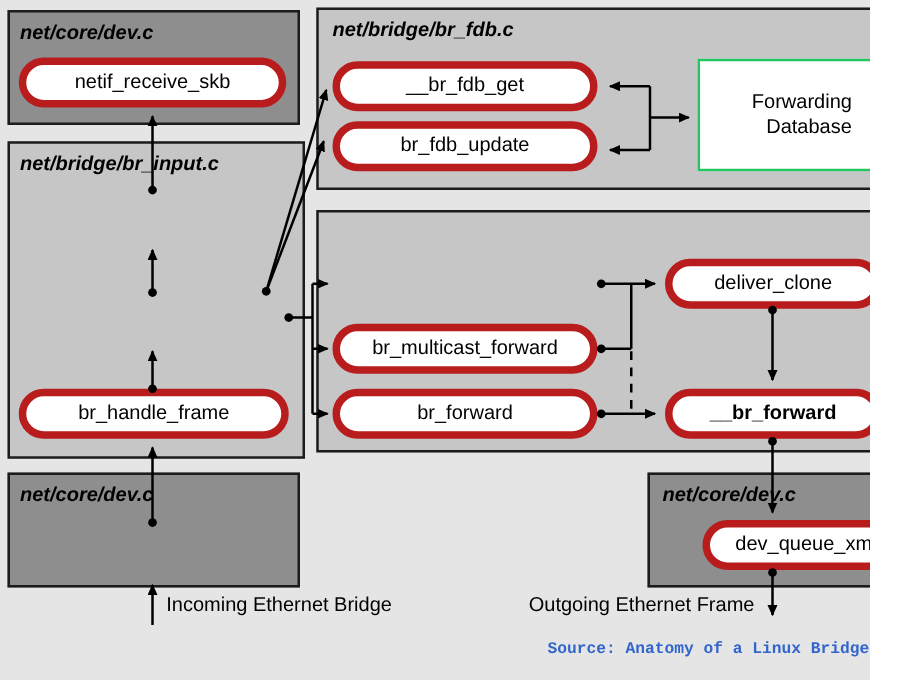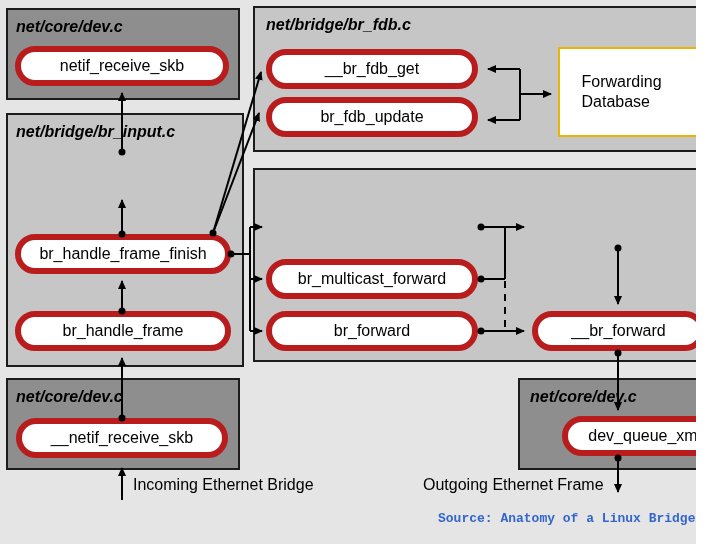--- a/index.html
+++ b/index.html
@@ -15,23 +15,23 @@
     position:absolute;font-size:16px;font-weight:bold;font-style:italic;
     white-space:nowrap;color:#000;
   }
   .node{
     position:absolute;background:#ffffff;border:6px solid #b91c1c;
     border-radius:40px;box-sizing:border-box;
     display:flex;align-items:center;justify-content:center;
     font-size:16px;color:#000;white-space:nowrap;z-index:5;
   }
   .rectnode{
-    position:absolute;background:#ffffff;border:2px solid #eab308;
+    position:absolute;background:#ffffff;border:2px solid #22c55e;
     box-sizing:border-box;display:flex;align-items:center;justify-content:center;
-    font-size:16px;color:#000;text-align:left;z-index:5;
+    font-size:16px;color:#000;text-align:right;z-index:5;
   }
   .rectnode span{display:block;width:100px;line-height:1.25;}
   #connectors{position:absolute;left:0;top:0;width:720px;height:544px;z-index:10;pointer-events:none;}
   .framelabel{position:absolute;font-size:16px;color:#000;white-space:nowrap;z-index:6;}
   .sourcenote{
     position:absolute;left:438px;top:511px;
     font-family:"Liberation Mono","DejaVu Sans Mono",monospace;
     font-size:13px;font-weight:bold;color:#3366cc;white-space:nowrap;z-index:6;
   }
   
@@ -53,21 +53,21 @@
   #node-br-pass-frame-up{left:15px;top:152px;width:216px;height:41px;}
   #node-br-handle-frame-finish{left:15px;top:234px;width:216px;height:40px;}
   #node-br-handle-frame{left:15px;top:311px;width:216px;height:40px;}
   #node-netif-receive-skb-inner{left:16px;top:418px;width:212px;height:40px;}
   #node-br-fdb-get{left:266px;top:49px;width:212px;height:40px;}
   #node-br-fdb-update{left:266px;top:97px;width:212px;height:40px;}
   #node-br-flood-forward{left:266px;top:207px;width:212px;height:40px;}
   #node-br-multicast-forward{left:266px;top:259px;width:212px;height:40px;}
   #node-br-forward{left:266px;top:311px;width:212px;height:40px;}
   #node-deliver-clone{left:532px;top:207px;width:173px;height:40px;}
-  #node-br-forward-inner{left:532px;top:311px;width:173px;height:40px;}
+  #node-br-forward-inner{left:532px;top:311px;width:173px;height:40px;font-weight:bold;}
   #node-dev-queue-xmit{left:562px;top:416px;width:170px;height:40px;}
   #node-forwarding-database{left:558px;top:47px;width:147px;height:90px;}
   
   #label-incoming{left:133px;top:476px;}
   #label-outgoing{left:407px;top:476px;margin-left:16px;}
 </style>
 </head>
 <body>
 
 <div id="stage">
@@ -79,27 +79,26 @@
   <div class="filebox light" id="box-br-forward"></div>
   <div class="filebox dark" id="box-dev-bottom-right"></div>
 
   <div class="filetitle" id="title-dev-top">net/core/dev.c</div>
   <div class="filetitle" id="title-br-input">net/bridge/br_input.c</div>
   <div class="filetitle" id="title-dev-bottom-left">net/core/dev.c</div>
   <div class="filetitle" id="title-br-fdb">net/bridge/br_fdb.c</div>
   <div class="filetitle" id="title-dev-bottom-right">net/core/dev.c</div>
 
   <div class="node" id="node-netif-receive-skb">netif_receive_skb</div>
-  <div class="node" id="node-br-handle-frame-finish">br_handle_frame_finish</div>
   <div class="node" id="node-br-handle-frame">br_handle_frame</div>
-  <div class="node" id="node-netif-receive-skb-inner">__netif_receive_skb</div>
   <div class="node" id="node-br-fdb-get">__br_fdb_get</div>
   <div class="node" id="node-br-fdb-update">br_fdb_update</div>
   <div class="node" id="node-br-multicast-forward">br_multicast_forward</div>
   <div class="node" id="node-br-forward">br_forward</div>
+  <div class="node" id="node-deliver-clone">deliver_clone</div>
   <div class="node" id="node-br-forward-inner">__br_forward</div>
   <div class="node" id="node-dev-queue-xmit">dev_queue_xmit</div>
 
   <div class="rectnode" id="node-forwarding-database">
     <span>Forwarding Database</span>
   </div>
 
   <div class="framelabel" id="label-incoming">Incoming Ethernet Bridge</div>
   <div class="framelabel" id="label-outgoing">Outgoing Ethernet Frame</div>
 

